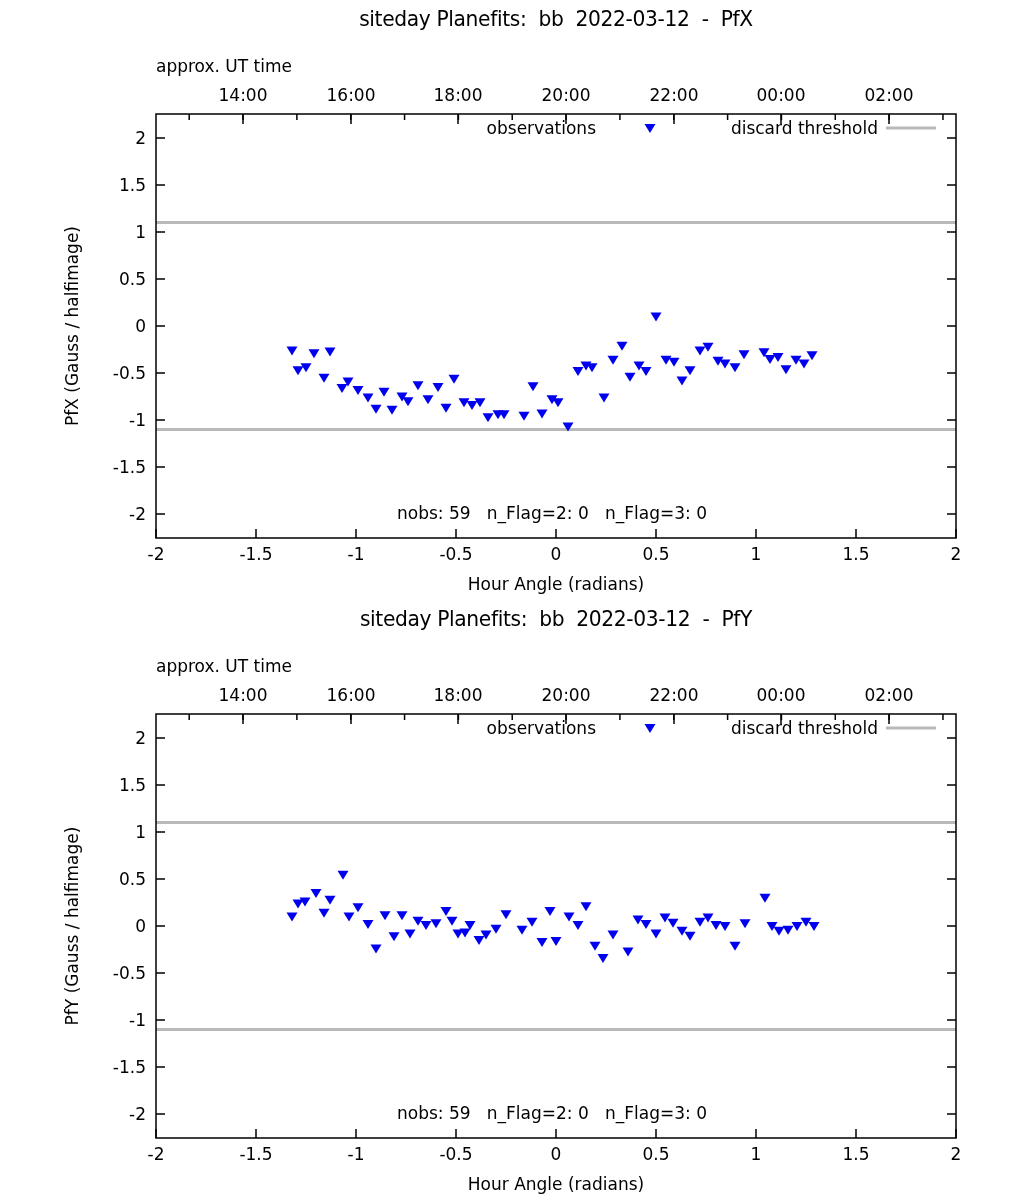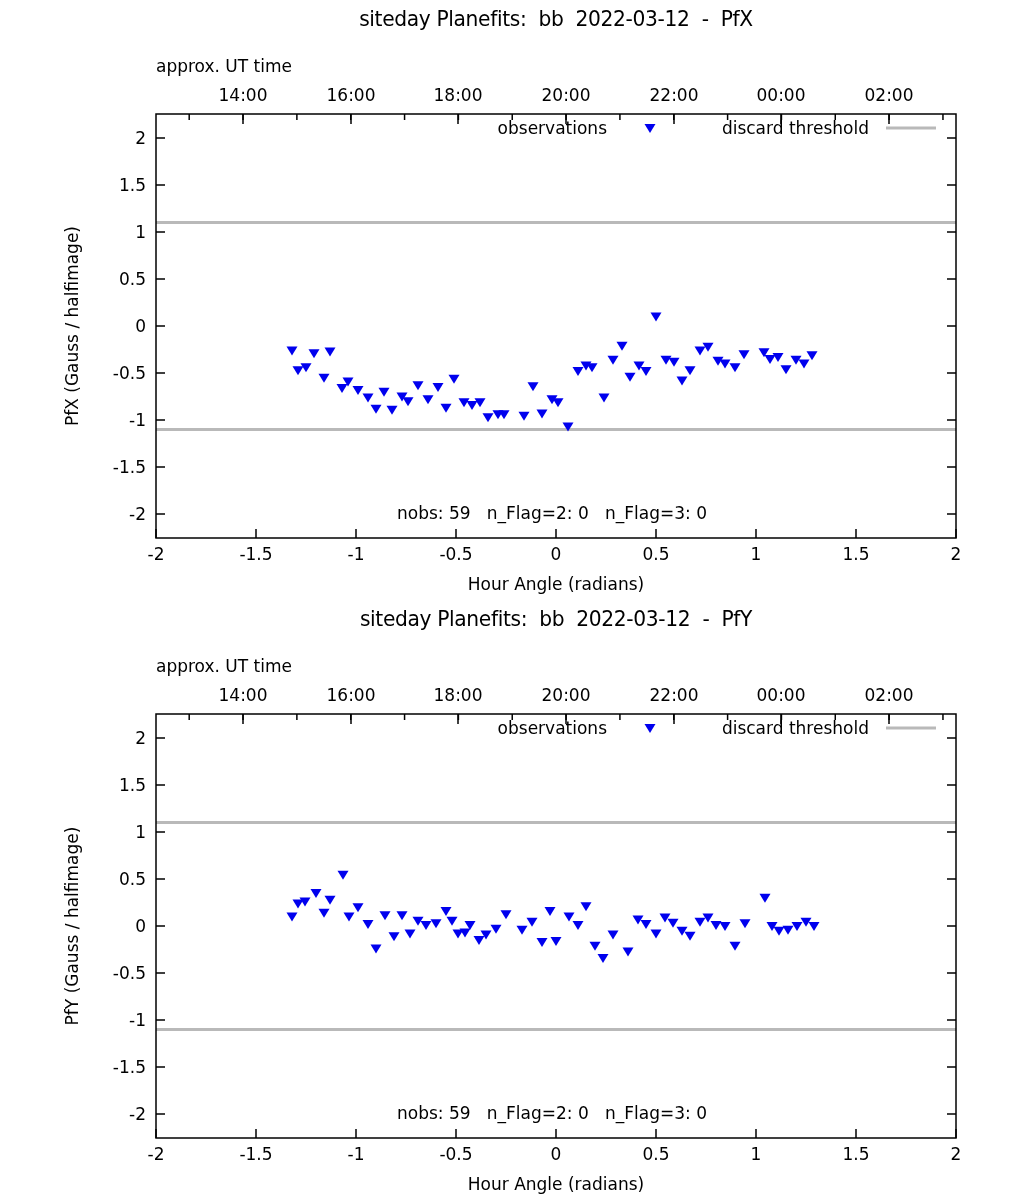--- a/index.html
+++ b/index.html
@@ -10,22 +10,22 @@
   #chart-1{top:600px;}
   .chart svg{position:absolute;left:0;top:0;}
   .title{position:absolute;left:156px;top:6px;width:800px;text-align:center;
          font-size:22px;letter-spacing:-0.4px;transform:scaleX(0.92);white-space:pre;}
   .x2label{position:absolute;left:156px;top:56px;width:800px;text-align:left;font-size:17px;}
   .xlabel{position:absolute;left:156px;top:574px;width:800px;text-align:center;font-size:17px;}
   .ylabel{position:absolute;left:-78px;top:316px;width:300px;text-align:center;font-size:17px;
           transform:rotate(-90deg);transform-origin:center;}
   .stats{position:absolute;left:156px;top:503px;width:792px;text-align:center;font-size:17px;white-space:pre;}
   .legend-label{position:absolute;top:118px;font-size:17px;white-space:nowrap;}
-  .legend-obs{right:417px;}
-  .legend-thr{right:155px;}
+  .legend-obs{right:428px;}
+  .legend-thr{right:146px;}
   svg text{font-family:"DejaVu Sans","Liberation Sans",sans-serif;font-size:17px;fill:#000;}
 </style>
 </head>
 <body>
 
 <div id="page">
 
   <section class="chart" id="chart-0">
     <svg id="chart-svg-0" width="1024" height="600" viewBox="0 0 1024 600">
         <line x1="156" y1="222.6" x2="956" y2="222.6" stroke="#b9b9b9" stroke-width="3"></line>

